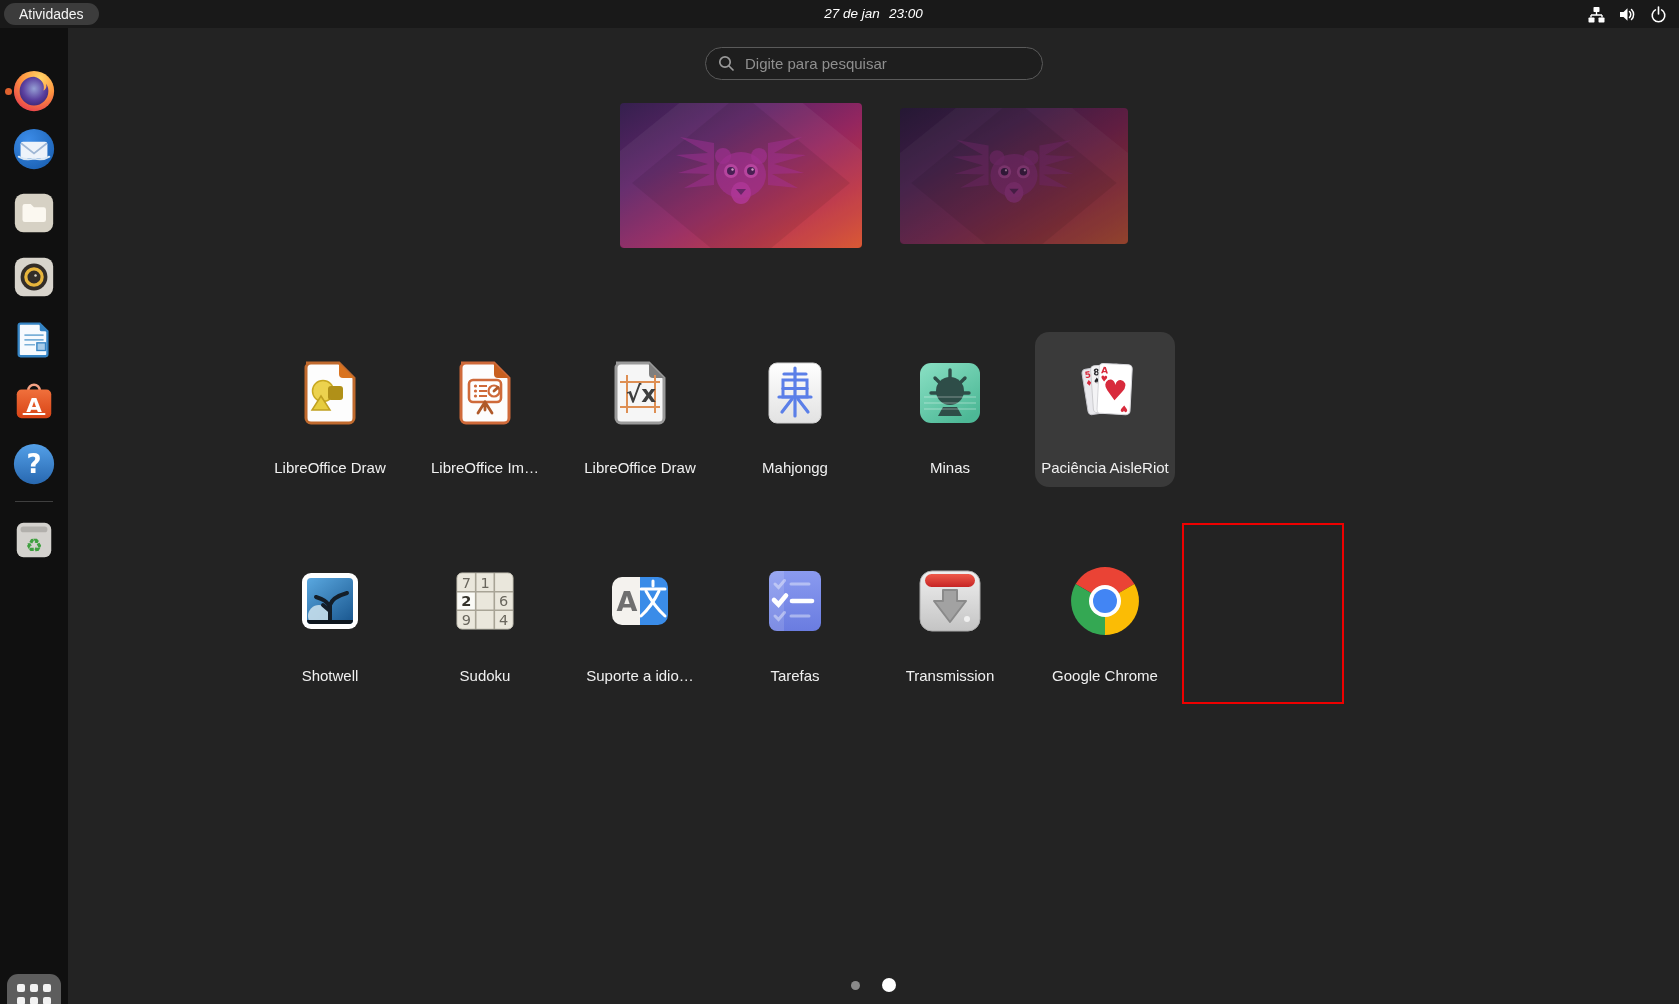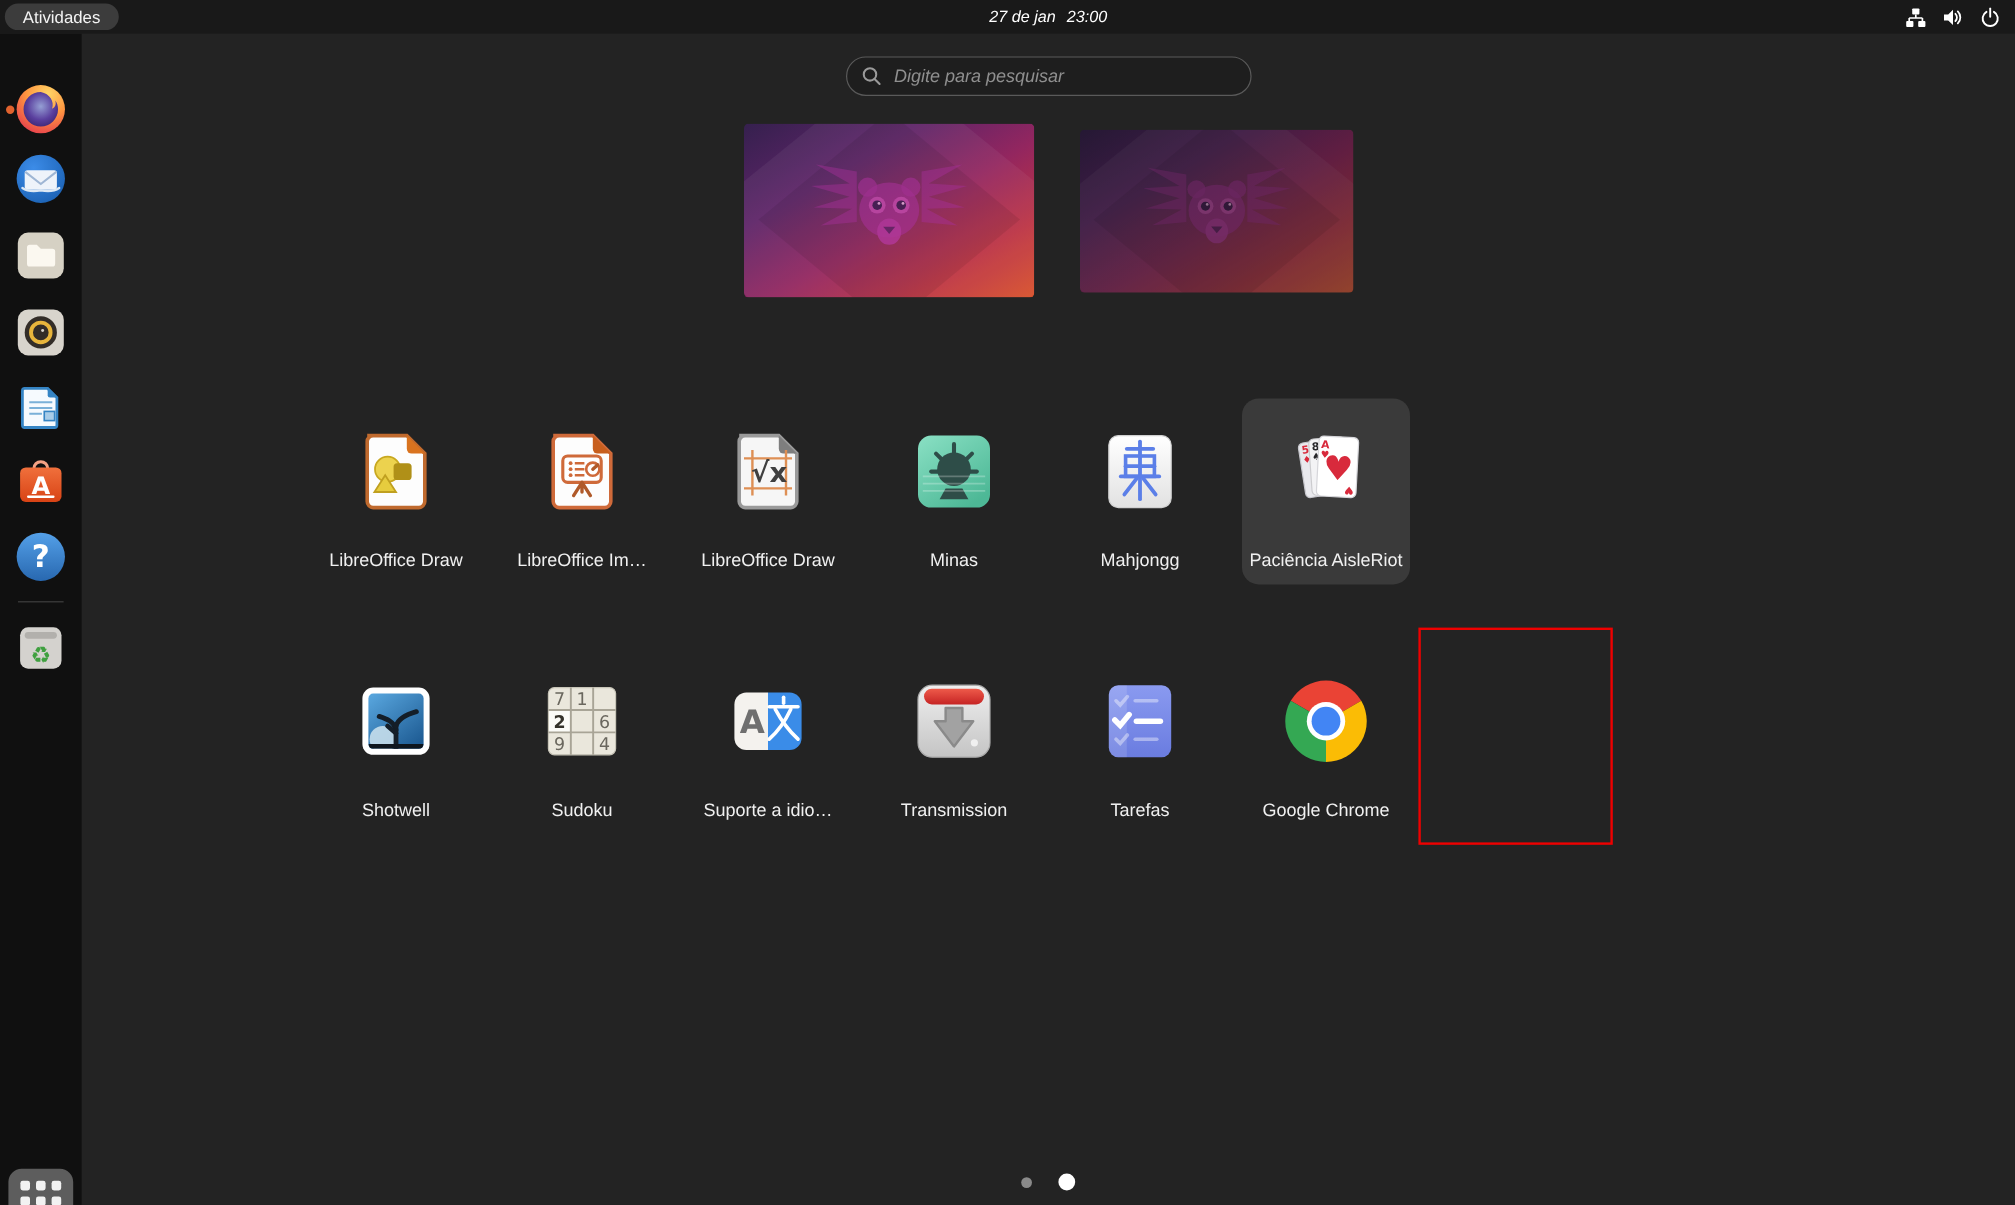--- a/index.html
+++ b/index.html
@@ -30,21 +30,21 @@
                background:#5d5d5d; display:flex; align-items:center; justify-content:center; cursor:pointer; }
   #show-apps .grid9 { display:grid; grid-template-columns:repeat(3,8px); grid-template-rows:repeat(3,8px); gap:5px; }
   #show-apps .grid9 i { background:#f2f2f2; border-radius:2px; }
 
   
   #searchbar { position:absolute; left:705px; top:47px; width:338px; height:33px;
                border:1px solid #5a5a5a; border-radius:17px; background:#1e1e1e;
                display:flex; align-items:center; padding:0 12px; }
   #searchbar svg { flex:0 0 auto; margin-right:10px; }
   #search-input { flex:1; background:transparent; border:none; outline:none;
-                  color:#e8e8e8; font-size:15px; font-family:"Liberation Sans",sans-serif;font-style:italic; }
+                  color:#e8e8e8; font-size:15px; font-family:"Liberation Sans",sans-serif; }
   #search-input::placeholder { color:#8f8f8f; }
 
   
   .ws-thumb { position:absolute; border-radius:4px; overflow:hidden; cursor:pointer; }
   #ws1 { left:620px; top:103px; width:242px; height:145px; }
   #ws2 { left:900px; top:108px; width:228px; height:136px; filter:brightness(.72) saturate(.85); }
   .ws-thumb svg { width:100%; height:100%; display:block; }
 
   
   .app-row { position:absolute; display:flex; gap:15px; }
@@ -307,63 +307,63 @@
       </svg>
         </div>
       <div class="app-label">LibreOffice Draw</div>
     </div>
 
 
     <div class="app-cell">
       <div class="app-icon">
           <svg viewBox="0 0 80 80">
         <defs>
-              <linearGradient id="mng" x1="0" y1="0" x2="0.7" y2="1">
-          <stop offset="0" stop-color="#8ae0c4"></stop>
-                <stop offset="1" stop-color="#4db896"></stop>
-        </linearGradient>
-            </defs>
-        <rect x="10" y="10" width="60" height="60" rx="11" fill="url(#mng)"></rect>
-        <g stroke="#2e4d48" stroke-width="3.4" stroke-linecap="round">
-          <path d="M40 17 v8"></path>
-              <path d="M25 25 l6 6"></path>
-              <path d="M55 25 l-6 6"></path>
-              <path d="M21 40 h7"></path>
-              <path d="M52 40 h7"></path>
-        </g>
-        <circle cx="40" cy="38" r="14" fill="#2e4d48"></circle>
-        <path d="M33 54 h14 l5 9 h-24 z" fill="#2e4d48"></path>
-        <path d="M14 44 h52 M14 50 h52 M14 56 h52" stroke="#ffffff" stroke-width="1.4" opacity="0.25"></path>
-      </svg>
-        </div>
-      <div class="app-label">Minas</div>
-    </div>
-
-    <div class="app-cell">
-      <div class="app-icon">
-          <svg viewBox="0 0 80 80">
-        <defs>
               <linearGradient id="mjg" x1="0" y1="0" x2="0" y2="1">
           <stop offset="0" stop-color="#ffffff"></stop>
                 <stop offset="1" stop-color="#e2e2e2"></stop>
         </linearGradient>
             </defs>
         <rect x="14" y="10" width="52" height="60" rx="8" fill="url(#mjg)" stroke="#d0d0d0"></rect>
         <g stroke="#5b7fe8" stroke-width="3.2" fill="none" stroke-linecap="round">
           <path d="M29 21 H51"></path>
               <path d="M40 15 V63"></path>
           <rect x="28" y="27" width="24" height="17" stroke-width="3"></rect>
           <path d="M28 35.5 H52"></path>
               <path d="M24 44 H56"></path>
           <path d="M37 46 L27 59"></path>
               <path d="M43 46 L53 59"></path>
         </g>
       </svg>
         </div>
       <div class="app-label">Mahjongg</div>
+    </div>
+
+    <div class="app-cell">
+      <div class="app-icon">
+          <svg viewBox="0 0 80 80">
+        <defs>
+              <linearGradient id="mng" x1="0" y1="0" x2="0.7" y2="1">
+          <stop offset="0" stop-color="#8ae0c4"></stop>
+                <stop offset="1" stop-color="#4db896"></stop>
+        </linearGradient>
+            </defs>
+        <rect x="10" y="10" width="60" height="60" rx="11" fill="url(#mng)"></rect>
+        <g stroke="#2e4d48" stroke-width="3.4" stroke-linecap="round">
+          <path d="M40 17 v8"></path>
+              <path d="M25 25 l6 6"></path>
+              <path d="M55 25 l-6 6"></path>
+              <path d="M21 40 h7"></path>
+              <path d="M52 40 h7"></path>
+        </g>
+        <circle cx="40" cy="38" r="14" fill="#2e4d48"></circle>
+        <path d="M33 54 h14 l5 9 h-24 z" fill="#2e4d48"></path>
+        <path d="M14 44 h52 M14 50 h52 M14 56 h52" stroke="#ffffff" stroke-width="1.4" opacity="0.25"></path>
+      </svg>
+        </div>
+      <div class="app-label">Minas</div>
     </div>
 
     <div class="app-cell selected">
       <div class="app-icon">
           <svg viewBox="0 0 80 80">
         <g transform="rotate(-9 36 38)">
           <rect x="20" y="14" width="30" height="46" rx="4" fill="#e9e9ed" stroke="#c6c6cc"></rect>
           <text x="25.5" y="23" text-anchor="middle" font-size="9" font-weight="bold" fill="#d82a3c">5</text>
           <text x="25.5" y="31" text-anchor="middle" font-size="8" fill="#d82a3c">♦</text>
         </g>
@@ -451,42 +451,20 @@
         </g>
       </svg>
         </div>
       <div class="app-label">Suporte a idio…</div>
     </div>
 
     <div class="app-cell">
       <div class="app-icon">
           <svg viewBox="0 0 80 80">
         <defs>
-          <linearGradient id="trg" x1="0" y1="0" x2="0" y2="1">
-            <stop offset="0" stop-color="#efefef"></stop>
-                <stop offset="1" stop-color="#c4c4c4"></stop>
-          </linearGradient>
-          <linearGradient id="trr" x1="0" y1="0" x2="0" y2="1">
-            <stop offset="0" stop-color="#ee5a4a"></stop>
-                <stop offset="1" stop-color="#c62424"></stop>
-          </linearGradient>
-        </defs>
-        <rect x="10" y="10" width="60" height="60" rx="12" fill="url(#trg)" stroke="#aaaaaa"></rect>
-        <rect x="15" y="13" width="50" height="13" rx="6.5" fill="url(#trr)"></rect>
-        <path d="M33 29 h14 v11 h9 L40 61 L24 40 h9 z" fill="#a2a2a2" stroke="#8a8a8a" stroke-width="2" stroke-linejoin="round"></path>
-        <circle cx="57" cy="58" r="3" fill="#ffffff" opacity="0.7"></circle>
-      </svg>
-        </div>
-      <div class="app-label">Transmission</div>
-    </div>
-
-    <div class="app-cell">
-      <div class="app-icon">
-          <svg viewBox="0 0 80 80">
-        <defs>
               <linearGradient id="tkg" x1="0" y1="0" x2="0" y2="1">
           <stop offset="0" stop-color="#8a9af0"></stop>
                 <stop offset="1" stop-color="#6a7ce0"></stop>
         </linearGradient>
             </defs>
         <rect x="14" y="10" width="52" height="60" rx="8" fill="url(#tkg)"></rect>
         <path d="M14 18 a8 8 0 0 1 8 -8 h7 v60 h-7 a8 8 0 0 1 -8 -8 z" fill="#ffffff" opacity="0.13"></path>
         <g stroke="#ffffff" stroke-linecap="round" fill="none">
           <g opacity="0.4" stroke-width="3">
             <path d="M20 23 l3.5 3.5 6 -7"></path>
@@ -500,20 +478,42 @@
           </g>
         </g>
       </svg>
         </div>
       <div class="app-label">Tarefas</div>
     </div>
 
     <div class="app-cell">
       <div class="app-icon">
           <svg viewBox="0 0 80 80">
+        <defs>
+          <linearGradient id="trg" x1="0" y1="0" x2="0" y2="1">
+            <stop offset="0" stop-color="#efefef"></stop>
+                <stop offset="1" stop-color="#c4c4c4"></stop>
+          </linearGradient>
+          <linearGradient id="trr" x1="0" y1="0" x2="0" y2="1">
+            <stop offset="0" stop-color="#ee5a4a"></stop>
+                <stop offset="1" stop-color="#c62424"></stop>
+          </linearGradient>
+        </defs>
+        <rect x="10" y="10" width="60" height="60" rx="12" fill="url(#trg)" stroke="#aaaaaa"></rect>
+        <rect x="15" y="13" width="50" height="13" rx="6.5" fill="url(#trr)"></rect>
+        <path d="M33 29 h14 v11 h9 L40 61 L24 40 h9 z" fill="#a2a2a2" stroke="#8a8a8a" stroke-width="2" stroke-linejoin="round"></path>
+        <circle cx="57" cy="58" r="3" fill="#ffffff" opacity="0.7"></circle>
+      </svg>
+        </div>
+      <div class="app-label">Transmission</div>
+    </div>
+
+    <div class="app-cell">
+      <div class="app-icon">
+          <svg viewBox="0 0 80 80">
         <path d="M10.6 23 A34 34 0 0 1 69.4 23 L40 40 Z" fill="#ea4335"></path>
         <path d="M69.4 23 A34 34 0 0 1 40 74 L40 40 Z" fill="#fbbc05"></path>
         <path d="M40 74 A34 34 0 0 1 10.6 23 L40 40 Z" fill="#34a853"></path>
         <circle cx="40" cy="40" r="16" fill="#ffffff"></circle>
         <circle cx="40" cy="40" r="12" fill="#4285f4"></circle>
       </svg>
         </div>
       <div class="app-label">Google Chrome</div>
     </div>
   </div>

